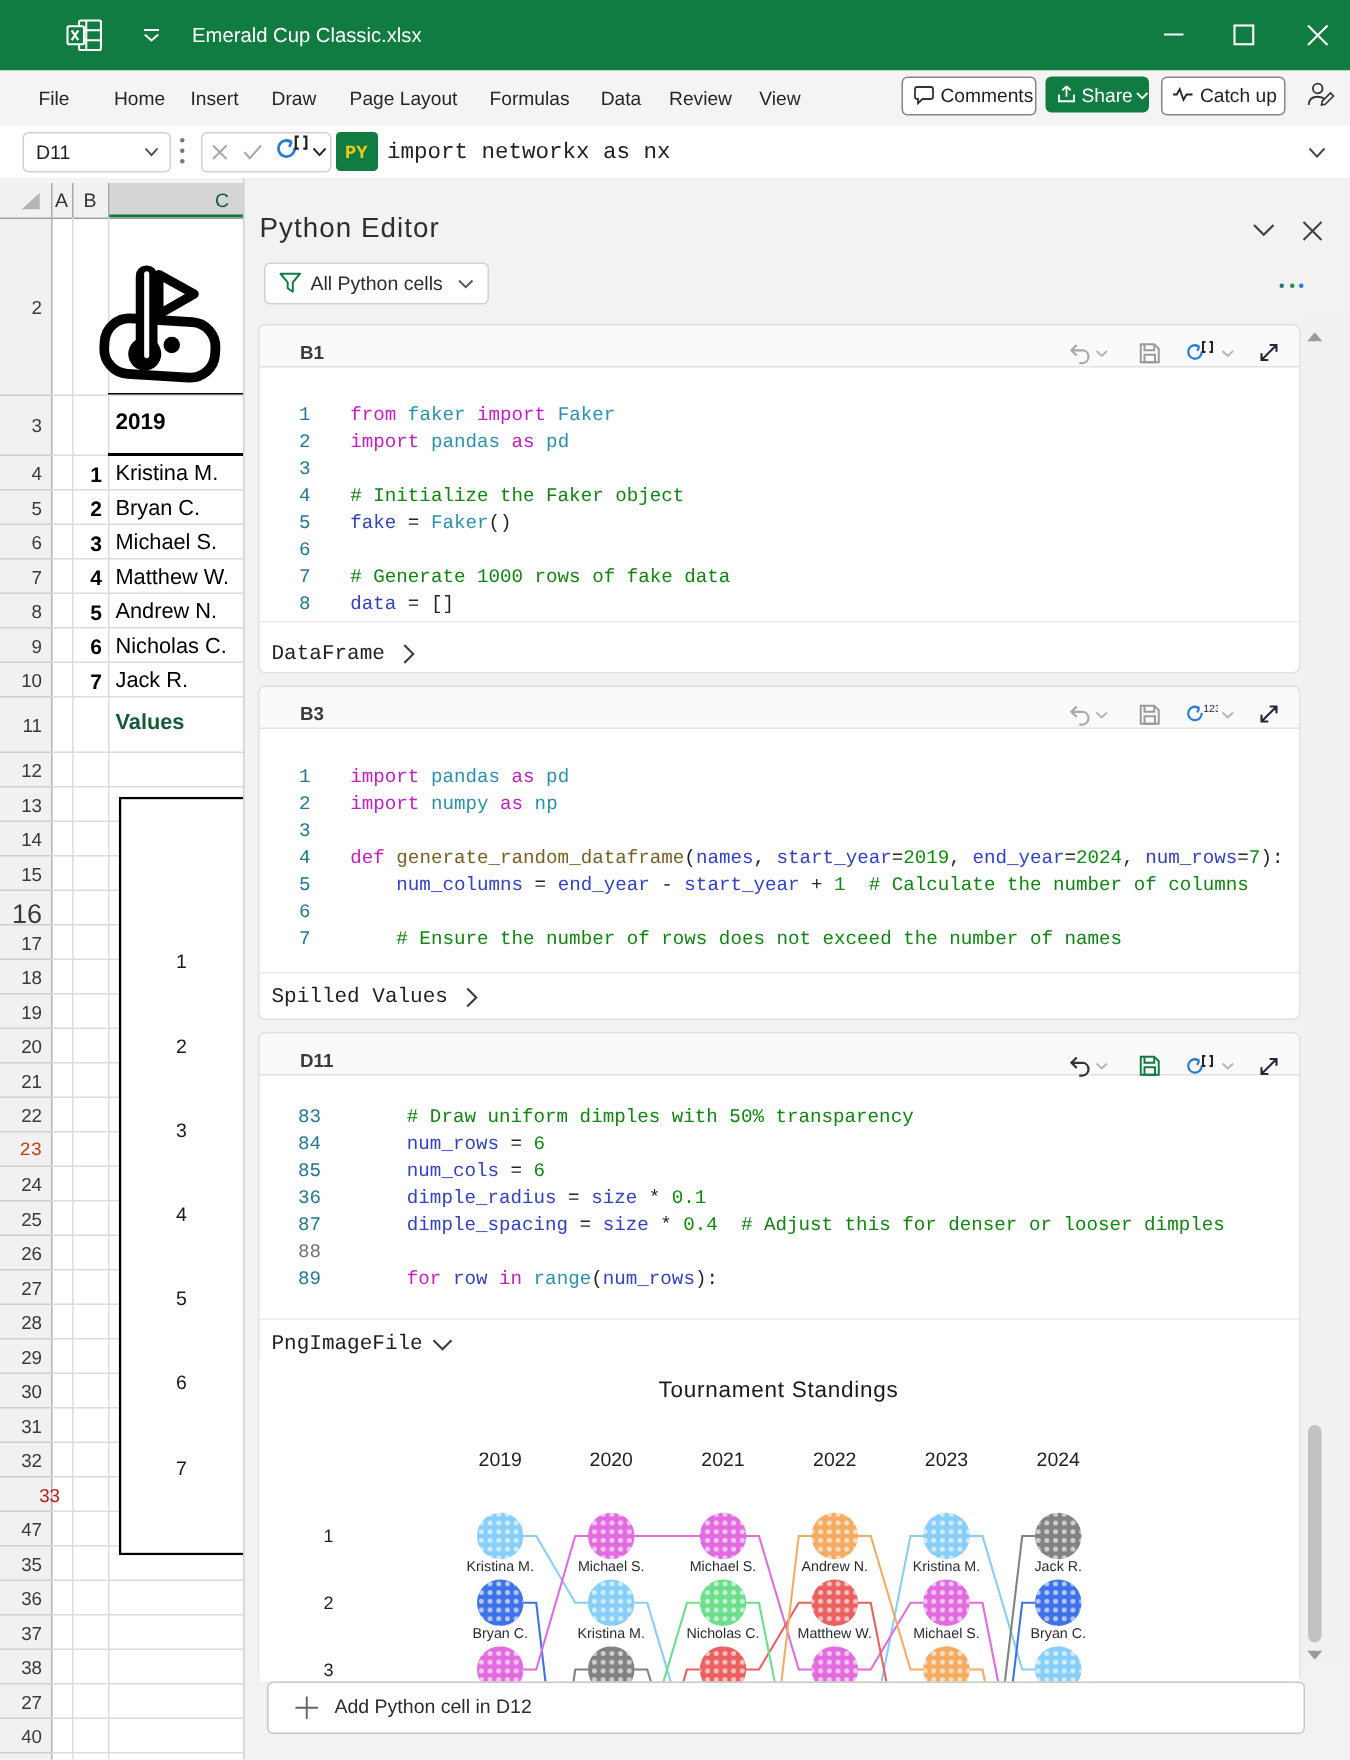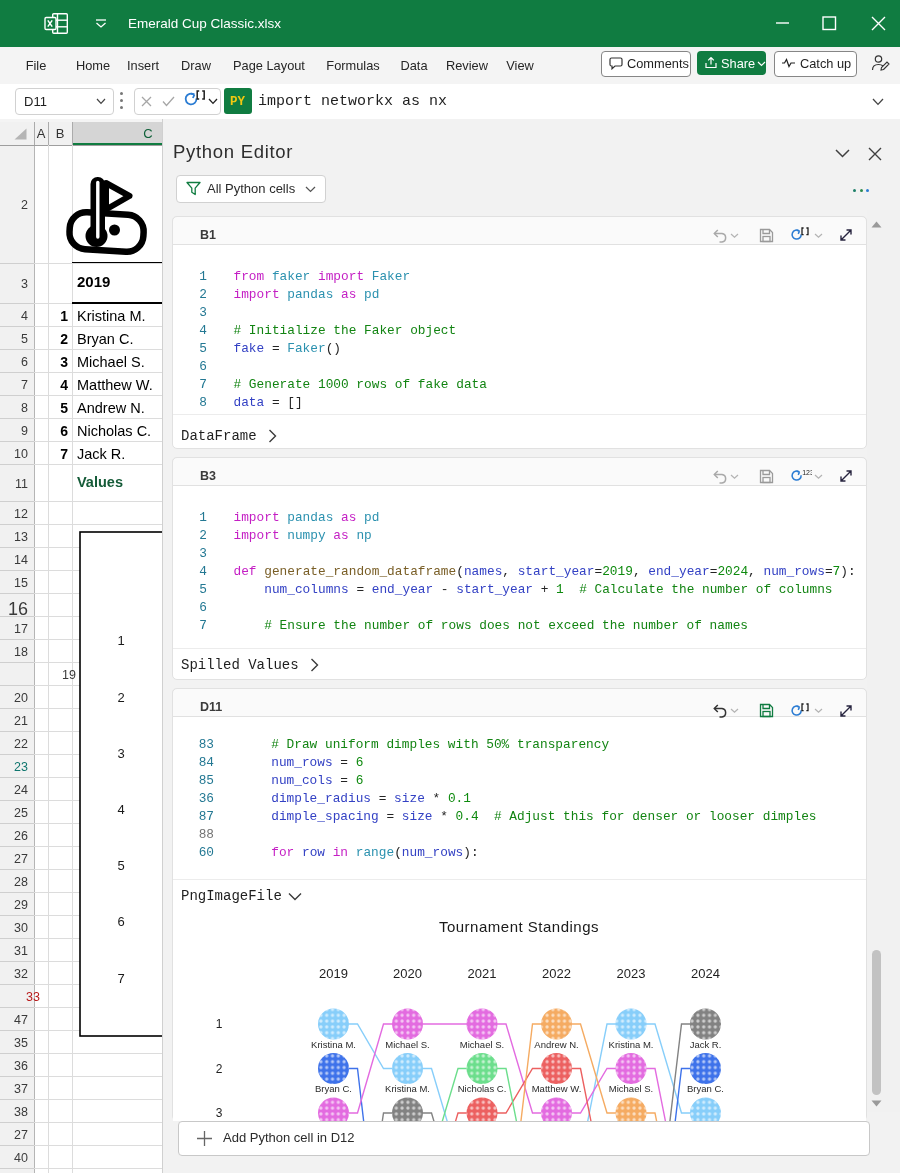--- a/index.html
+++ b/index.html
@@ -200,25 +200,25 @@
 <div class="abs" style="left:28px;top:423.5px;transform:translateX(-100%);font-size:12.5px;color:#3a3a3a;">9</div>
 <div class="abs" style="left:28px;top:446.5px;transform:translateX(-100%);font-size:12.5px;color:#3a3a3a;">10</div>
 <div class="abs" style="left:28px;top:476.5px;transform:translateX(-100%);font-size:12.5px;color:#3a3a3a;">11</div>
 <div class="abs" style="left:28px;top:506.5px;transform:translateX(-100%);font-size:12.5px;color:#3a3a3a;">12</div>
 <div class="abs" style="left:28px;top:529.5px;transform:translateX(-100%);font-size:12.5px;color:#3a3a3a;">13</div>
 <div class="abs" style="left:28px;top:552.5px;transform:translateX(-100%);font-size:12.5px;color:#3a3a3a;">14</div>
 <div class="abs" style="left:28px;top:575.5px;transform:translateX(-100%);font-size:12.5px;color:#3a3a3a;">15</div>
 <div class="abs" style="left:28px;top:598.5px;transform:translateX(-100%);font-size:18px;color:#3a3a3a;">16</div>
 <div class="abs" style="left:28px;top:621.5px;transform:translateX(-100%);font-size:12.5px;color:#3a3a3a;">17</div>
 <div class="abs" style="left:28px;top:644.5px;transform:translateX(-100%);font-size:12.5px;color:#3a3a3a;">18</div>
-<div class="abs" style="left:28px;top:667.5px;transform:translateX(-100%);font-size:12.5px;color:#3a3a3a;margin-left:48px;">19</div>
+<div class="abs" style="left:28px;top:667.5px;transform:translateX(-100%);font-size:12.5px;color:#3a3a3a;">19</div>
 <div class="abs" style="left:28px;top:690.5px;transform:translateX(-100%);font-size:12.5px;color:#3a3a3a;">20</div>
 <div class="abs" style="left:28px;top:713.5px;transform:translateX(-100%);font-size:12.5px;color:#3a3a3a;">21</div>
 <div class="abs" style="left:28px;top:736.5px;transform:translateX(-100%);font-size:12.5px;color:#3a3a3a;">22</div>
-<div class="abs" style="left:28px;top:759.5px;transform:translateX(-100%);font-size:12.5px;color:#0f766e;">23</div>
+<div class="abs" style="left:28px;top:759.5px;transform:translateX(-100%);font-size:12.5px;color:#c2410c;font-family:Liberation Mono, monospace;">23</div>
 <div class="abs" style="left:28px;top:782.5px;transform:translateX(-100%);font-size:12.5px;color:#3a3a3a;">24</div>
 <div class="abs" style="left:28px;top:805.5px;transform:translateX(-100%);font-size:12.5px;color:#3a3a3a;">25</div>
 <div class="abs" style="left:28px;top:828.5px;transform:translateX(-100%);font-size:12.5px;color:#3a3a3a;">26</div>
 <div class="abs" style="left:28px;top:851.5px;transform:translateX(-100%);font-size:12.5px;color:#3a3a3a;">27</div>
 <div class="abs" style="left:28px;top:874.5px;transform:translateX(-100%);font-size:12.5px;color:#3a3a3a;">28</div>
 <div class="abs" style="left:28px;top:897.5px;transform:translateX(-100%);font-size:12.5px;color:#3a3a3a;">29</div>
 <div class="abs" style="left:28px;top:920.5px;transform:translateX(-100%);font-size:12.5px;color:#3a3a3a;">30</div>
 <div class="abs" style="left:28px;top:943.5px;transform:translateX(-100%);font-size:12.5px;color:#3a3a3a;">31</div>
 <div class="abs" style="left:28px;top:966.5px;transform:translateX(-100%);font-size:12.5px;color:#3a3a3a;">32</div>
 <div class="abs" style="left:40px;top:989.5px;transform:translateX(-100%);font-size:12.5px;color:#b91c1c;">33</div>
@@ -404,21 +404,21 @@
 <div class="abs mono" style="left:240.5px;top:736px;font-size:12.8px;line-height:18px;white-space:pre;">&nbsp;&nbsp;&nbsp;&nbsp;<span style="color:#128412">#&nbsp;Draw&nbsp;uniform&nbsp;dimples&nbsp;with&nbsp;50%&nbsp;transparency</span></div>
 <div class="abs mono" style="left:214px;top:754px;transform:translateX(-100%);font-size:12.8px;line-height:18px;color:#237893;">84</div>
 <div class="abs mono" style="left:240.5px;top:754px;font-size:12.8px;line-height:18px;white-space:pre;">&nbsp;&nbsp;&nbsp;&nbsp;<span style="color:#3341C4">num_rows</span><span style="color:#242424">&nbsp;=&nbsp;</span><span style="color:#0E8A0E">6</span></div>
 <div class="abs mono" style="left:214px;top:772px;transform:translateX(-100%);font-size:12.8px;line-height:18px;color:#237893;">85</div>
 <div class="abs mono" style="left:240.5px;top:772px;font-size:12.8px;line-height:18px;white-space:pre;">&nbsp;&nbsp;&nbsp;&nbsp;<span style="color:#3341C4">num_cols</span><span style="color:#242424">&nbsp;=&nbsp;</span><span style="color:#0E8A0E">6</span></div>
 <div class="abs mono" style="left:214px;top:790px;transform:translateX(-100%);font-size:12.8px;line-height:18px;color:#237893;">36</div>
 <div class="abs mono" style="left:240.5px;top:790px;font-size:12.8px;line-height:18px;white-space:pre;">&nbsp;&nbsp;&nbsp;&nbsp;<span style="color:#3341C4">dimple_radius</span><span style="color:#242424">&nbsp;=&nbsp;</span><span style="color:#3341C4">size</span><span style="color:#242424">&nbsp;*&nbsp;</span><span style="color:#0E8A0E">0.1</span></div>
 <div class="abs mono" style="left:214px;top:808px;transform:translateX(-100%);font-size:12.8px;line-height:18px;color:#237893;">87</div>
 <div class="abs mono" style="left:240.5px;top:808px;font-size:12.8px;line-height:18px;white-space:pre;">&nbsp;&nbsp;&nbsp;&nbsp;<span style="color:#3341C4">dimple_spacing</span><span style="color:#242424">&nbsp;=&nbsp;</span><span style="color:#3341C4">size</span><span style="color:#242424">&nbsp;*&nbsp;</span><span style="color:#0E8A0E">0.4</span>&nbsp;&nbsp;<span style="color:#128412">#&nbsp;Adjust&nbsp;this&nbsp;for&nbsp;denser&nbsp;or&nbsp;looser&nbsp;dimples</span></div>
 <div class="abs mono" style="left:214px;top:826px;transform:translateX(-100%);font-size:12.8px;line-height:18px;color:#737373;">88</div>
-<div class="abs mono" style="left:214px;top:844px;transform:translateX(-100%);font-size:12.8px;line-height:18px;color:#237893;">60</div>
+<div class="abs mono" style="left:214px;top:844px;transform:translateX(-100%);font-size:12.8px;line-height:18px;color:#237893;">89</div>
 <div class="abs mono" style="left:240.5px;top:844px;font-size:12.8px;line-height:18px;white-space:pre;">&nbsp;&nbsp;&nbsp;&nbsp;<span style="color:#C41EC4">for</span>&nbsp;<span style="color:#3341C4">row</span>&nbsp;<span style="color:#C41EC4">in</span>&nbsp;<span style="color:#2B91AF">range</span><span style="color:#242424">(</span><span style="color:#3341C4">num_rows</span><span style="color:#242424">):</span></div>
 <div class="abs" style="left:173px;top:879px;width:693px;height:1px;background:#ececec;"></div>
 <div class="abs mono" style="left:181px;top:888px;font-size:14px;color:#1f1f1f;">PngImageFile</div>
 <svg class="abs" style="left:288px;top:892px" width="14" height="9" viewBox="0 0 14 9" fill="none" stroke="#3b3b3b" stroke-width="1.4">
     <path d="M1 1.5 L7 7.5 L13 1.5"></path>
   </svg>
 <div class="abs" style="left:173px;top:908px;width:693px;height:213px;overflow:hidden;background:#fff;">
 <svg width="693" height="240" viewBox="0 0 693 240">
 <defs>
         <pattern id="dt" width="5.8" height="5.8" patternUnits="userSpaceOnUse">

